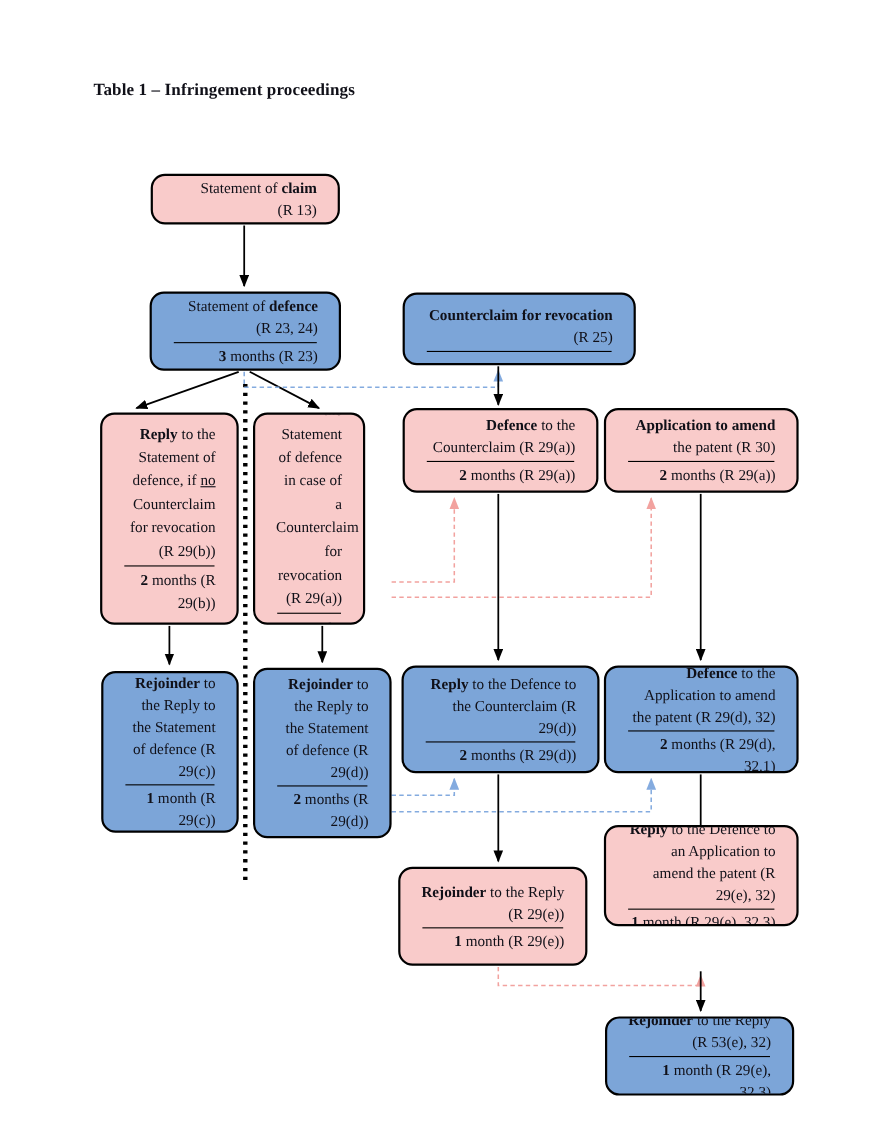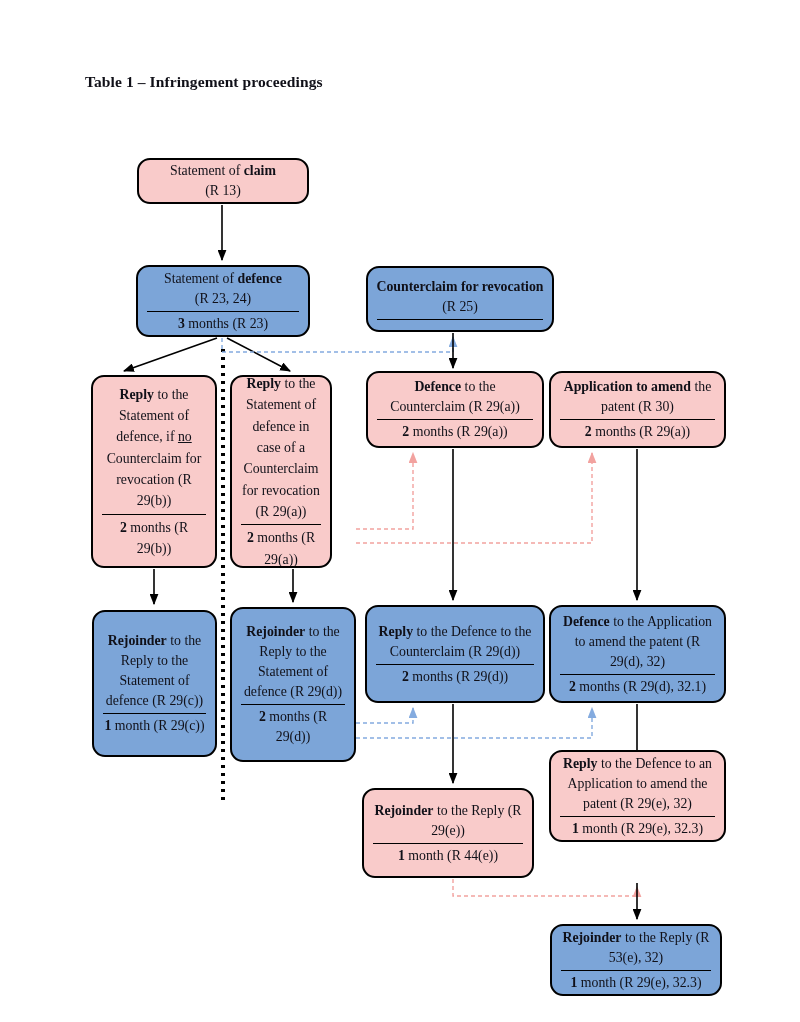--- a/index.html
+++ b/index.html
@@ -25,21 +25,21 @@
   svg.wires{position:absolute;left:0;top:0;z-index:1;pointer-events:none;}
   .ln{stroke:var(--line);stroke-width:1.6;fill:none;}
   .lnp{stroke:var(--pink-arrow);stroke-width:1.4;fill:none;stroke-dasharray:4 3;}
   .lnb{stroke:var(--blue-arrow);stroke-width:1.4;fill:none;stroke-dasharray:4 3;}
   .dotted{stroke:var(--line);stroke-width:4;fill:none;stroke-dasharray:3 5;}
   .mkb{fill:var(--line);} .mkp{fill:var(--pink-arrow);} .mkbl{fill:var(--blue-arrow);}
   .node{
     position:absolute;z-index:2;box-sizing:border-box;
     border:2.5px solid var(--line);border-radius:13px;
     display:flex;flex-direction:column;justify-content:center;
-    padding:3px 8px;text-align:center;font-size:13.8px;line-height:1.45;
+    padding:3px 19px;text-align:right;font-size:13.8px;line-height:1.45;
     overflow:hidden;
   }
   .node.pink{background:var(--pink-fill);}
   .node.blue{background:var(--blue-fill);}
   .node.tall{line-height:1.55;}
   .b{font-weight:bold;}
   .bu{font-weight:normal;text-decoration:underline;}
   .sep{border-top:1.4px solid var(--line);margin:2px 1px;}
 </style>
 </head>
@@ -91,21 +91,21 @@
   <div class="node pink" style="left:137px;top:158px;width:172px;height:46px">
     <div><span>Statement of </span><span class="b">claim</span><br><span>(R 13)</span></div>
   </div>
 
   <div class="node blue" style="left:136px;top:265px;width:174px;height:72px">
     <div><span>Statement of </span><span class="b">defence</span><br><span>(R 23, 24)</span></div>
     <div class="sep"></div>
     <div><span class="b">3</span><span> months (R 23)</span></div>
   </div>
 
-  <div class="node blue" style="left:366px;top:266px;width:188px;height:66px">
+  <div class="node blue" style="left:366px;top:266px;width:212px;height:66px">
     <div><span class="b">Counterclaim for revocation</span><span> (R 25)</span></div>
     <div class="sep"></div>
   </div>
 
   <div class="node pink tall" style="left:91px;top:375px;width:126px;height:193px">
     <div><span class="b">Reply</span><span> to the Statement of defence, if </span><span class="bu">no</span><span> Counterclaim for revocation (R 29(b))</span></div>
     <div class="sep"></div>
     <div><span class="b">2</span><span> months (R 29(b))</span></div>
   </div>
 
@@ -147,21 +147,21 @@
 
   <div class="node blue" style="left:549px;top:605px;width:177px;height:98px">
     <div><span class="b">Defence</span><span> to the Application to amend the patent (R 29(d), 32)</span></div>
     <div class="sep"></div>
     <div><span class="b">2</span><span> months (R 29(d), 32.1)</span></div>
   </div>
 
   <div class="node pink" style="left:362px;top:788px;width:172px;height:90px">
     <div><span class="b">Rejoinder</span><span> to the Reply (R 29(e))</span></div>
     <div class="sep"></div>
-    <div><span class="b">1</span><span> month (R 44(e))</span></div>
+    <div><span class="b">1</span><span> month (R 29(e))</span></div>
   </div>
 
   <div class="node pink" style="left:549px;top:750px;width:177px;height:92px">
     <div><span class="b">Reply</span><span> to the Defence to an Application to amend the patent (R 29(e), 32)</span></div>
     <div class="sep"></div>
     <div><span class="b">1</span><span> month (R 29(e), 32.3)</span></div>
   </div>
 
   <div class="node blue" style="left:550px;top:924px;width:172px;height:72px">
     <div><span class="b">Rejoinder</span><span> to the Reply (R 53(e), 32)</span></div>

